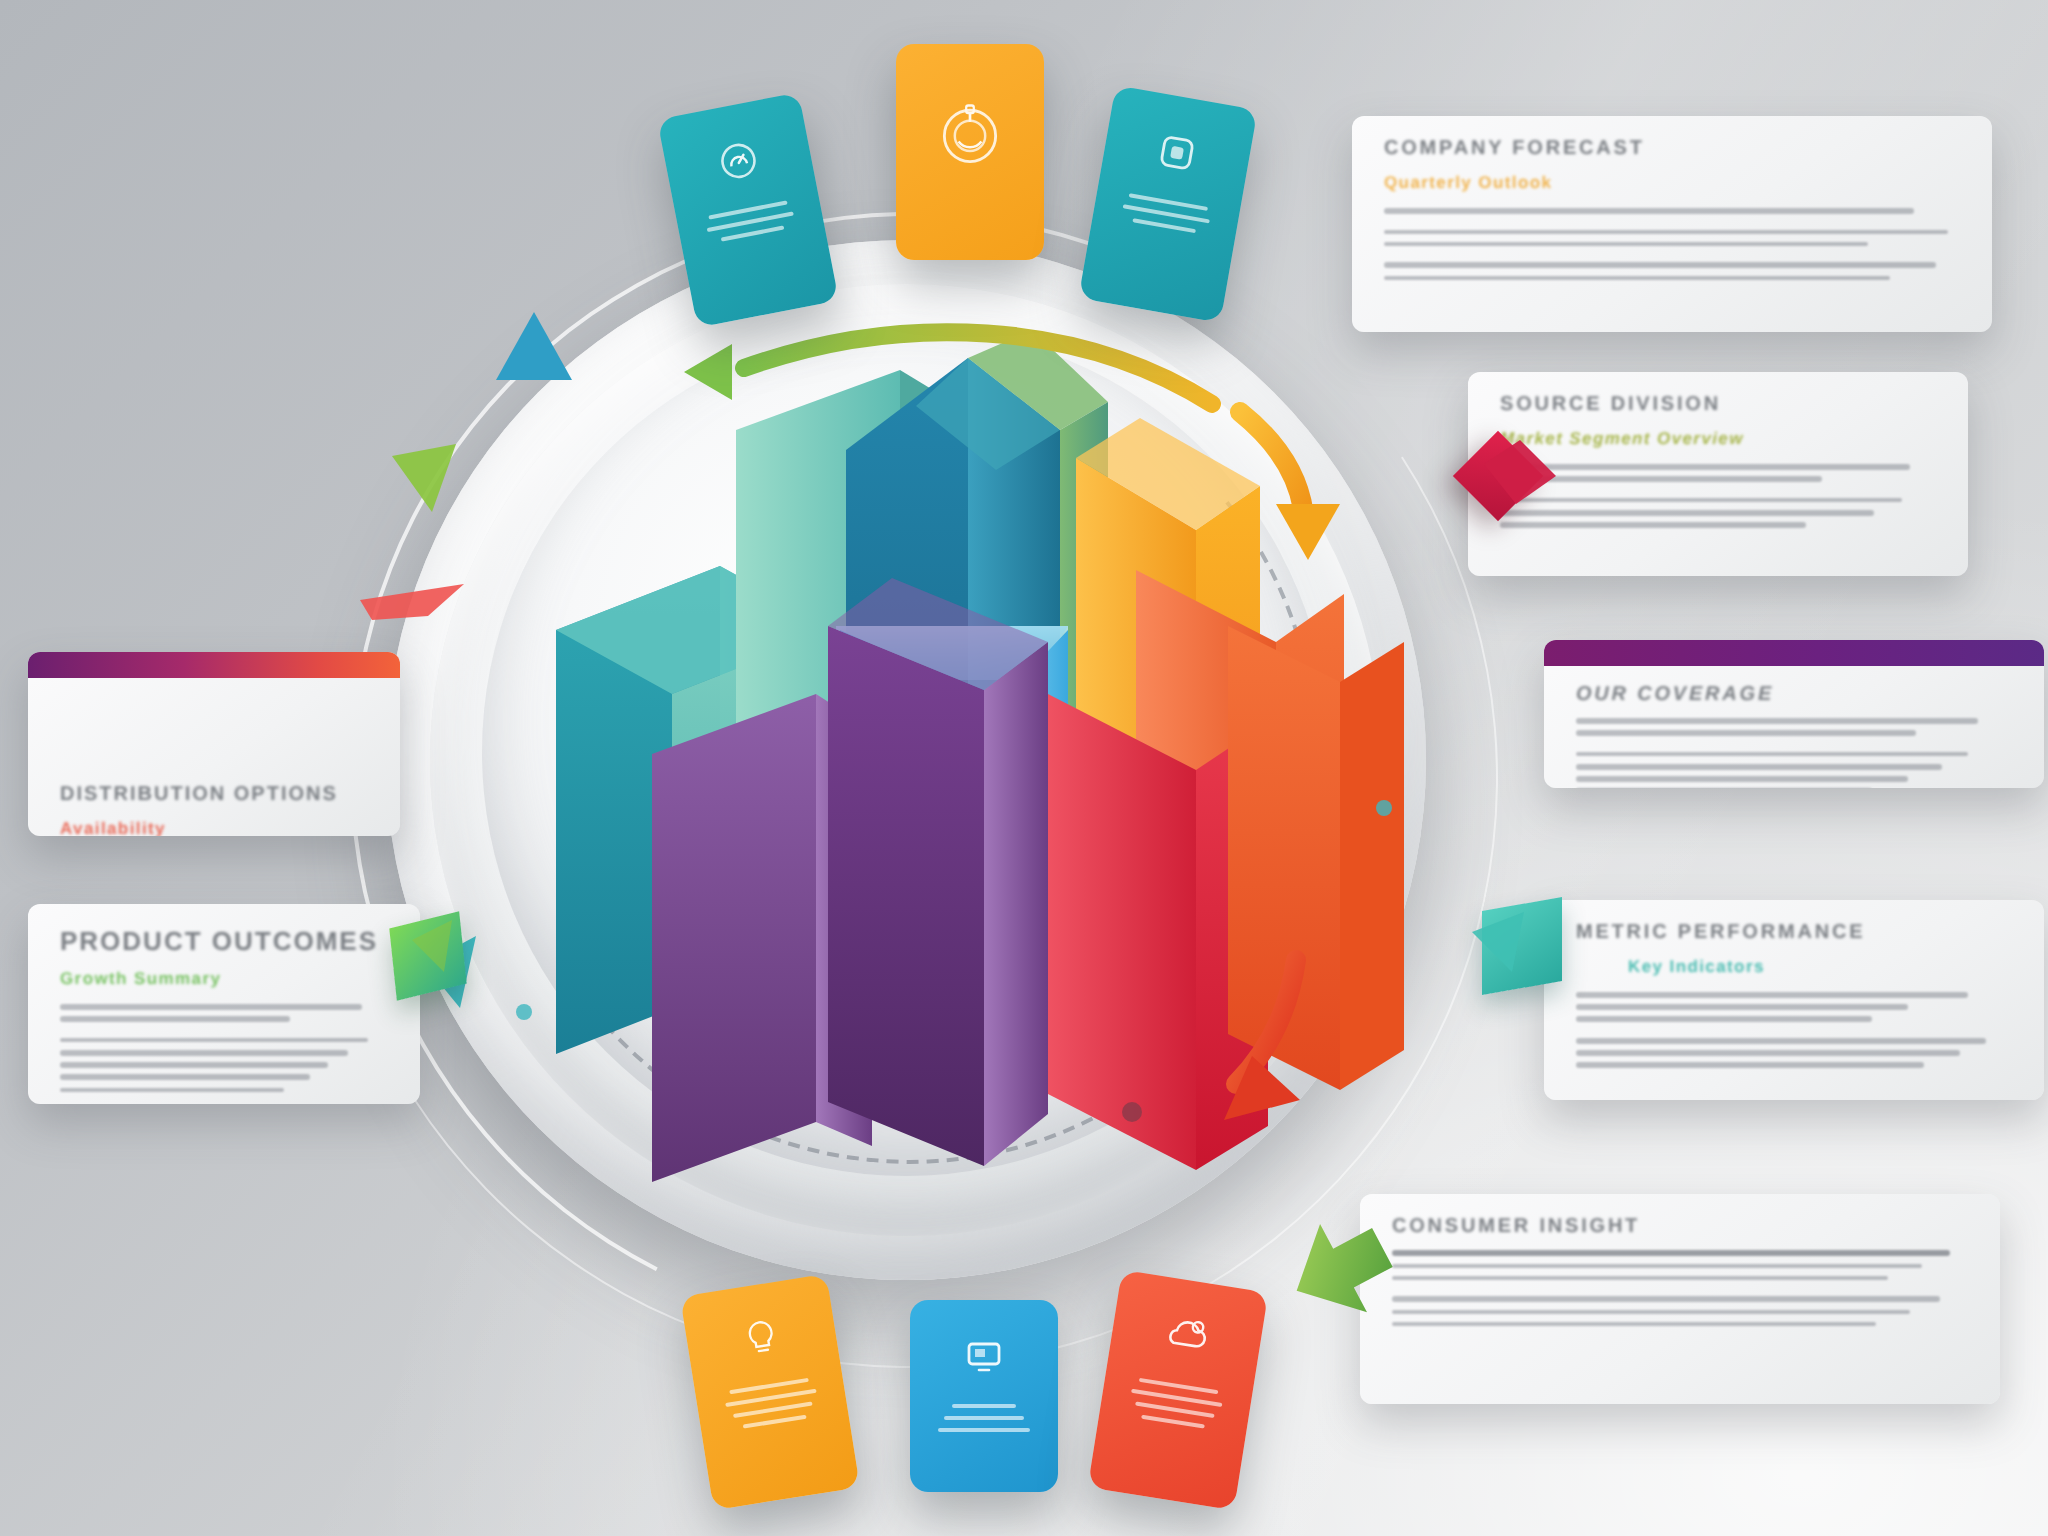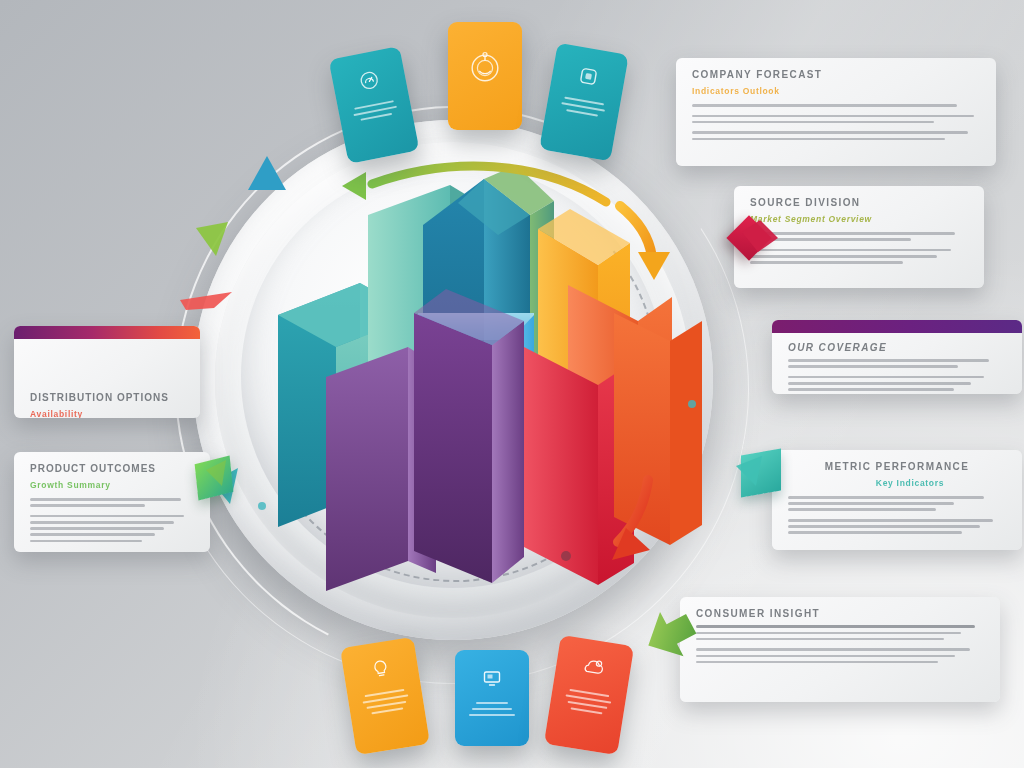--- a/index.html
+++ b/index.html
@@ -336,21 +336,21 @@
       <i class="m"></i>
         <i></i>
         <i class="m"></i>
         <i class="s"></i>
     </div>
   </div>
 
   <div class="panel" style="left:676px;top:58px;width:320px;height:108px;">
     <div class="pad">
       <h3>COMPANY FORECAST</h3>
-      <div class="sub" style="color:#f0a830;">Indicators Outlook</div>
+      <div class="sub" style="color:#f0a830;">Quarterly Outlook</div>
       <div class="body">
         <i style="width:92%"></i>
         <div class="g">
             <i style="width:98%"></i>
             <i style="width:84%"></i>
           </div>
         <div class="g">
             <i style="width:96%"></i>
             <i style="width:88%"></i>
           </div>
@@ -385,21 +385,21 @@
         <div class="g">
             <i style="width:90%"></i>
             <i style="width:84%"></i>
             <i style="width:76%"></i>
             <i style="width:68%"></i>
           </div>
       </div>
     </div>
   </div>
 
-  <div class="panel" style="left:772px;top:450px;width:250px;height:100px;text-align:center;">
+  <div class="panel" style="left:772px;top:450px;width:250px;height:100px;">
     <div class="pad">
       <h3>METRIC PERFORMANCE</h3>
       <div class="sub" style="color:#2fb3a6;margin-left:26px;">Key Indicators</div>
       <div class="body">
         <i style="width:90%"></i>
           <i style="width:76%"></i>
           <i style="width:68%"></i>
         <div class="g">
             <i style="width:94%"></i>
             <i style="width:88%"></i>
@@ -444,21 +444,21 @@
         <i style="width:94%"></i>
           <i style="width:88%"></i>
           <i style="width:80%"></i>
           <i style="width:72%"></i>
       </div>
     </div>
   </div>
 
   <div class="panel" style="left:14px;top:452px;width:196px;height:100px;">
     <div class="pad">
-      <h3 style="font-size:10px;letter-spacing:1px;">PRODUCT OUTCOMES</h3>
+      <h3 style="font-size:13px;letter-spacing:1px;">PRODUCT OUTCOMES</h3>
       <div class="sub" style="color:#63ba4a;">Growth Summary</div>
       <div class="body">
         <i style="width:92%"></i>
           <i style="width:70%"></i>
         <div class="g">
             <i style="width:94%"></i>
             <i style="width:88%"></i>
             <i style="width:82%"></i>
             <i style="width:76%"></i>
             <i style="width:68%"></i>

